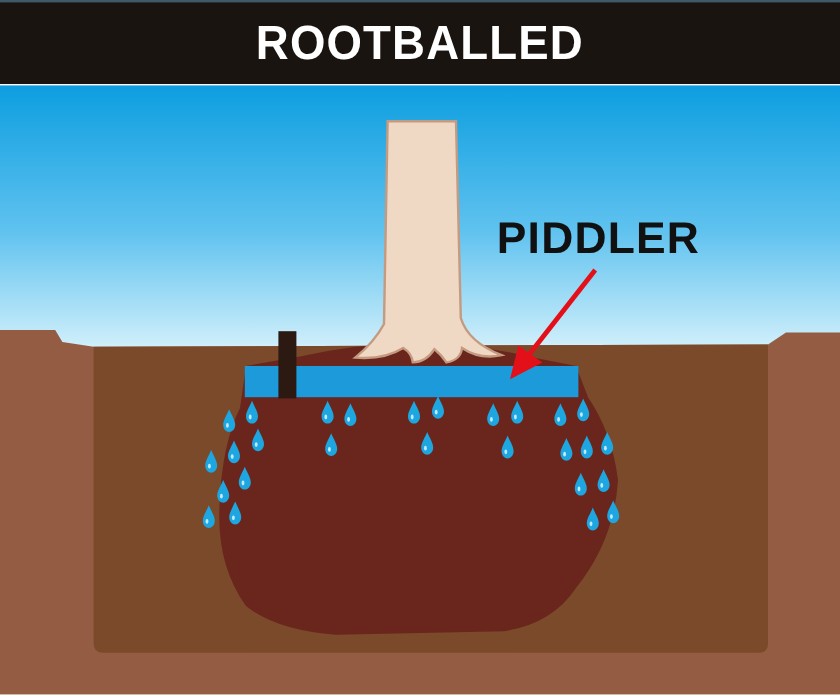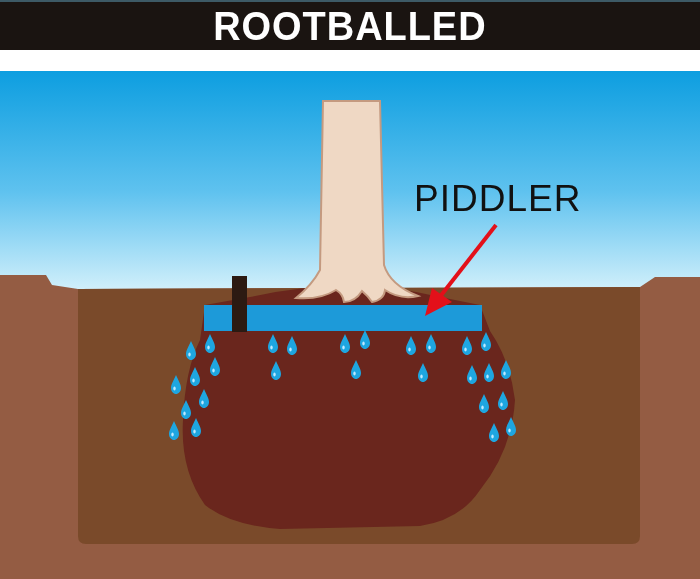--- a/index.html
+++ b/index.html
@@ -1,20 +1,20 @@
 <!DOCTYPE html>
 <html><head>
 <meta charset="utf-8">
 <style>
   html,body{margin:0;padding:0;background:#fff;}
   #stage{position:relative;width:700px;height:579px;overflow:hidden;font-family:"Liberation Sans",sans-serif;}
-  #banner{position:absolute;left:0;top:0;width:700px;height:50px;background:#1a1411;border-top:2px solid #3d5a66;box-sizing:border-box;display:flex;align-items:center;justify-content:center;}
+  #banner{position:absolute;left:0;top:0;width:700px;height:70px;background:#1a1411;border-top:2px solid #3d5a66;box-sizing:border-box;display:flex;align-items:center;justify-content:center;}
   #banner-title{color:#fff;font-weight:bold;font-size:40px;letter-spacing:1px;font-family:"Liberation Sans",sans-serif;transform:scaleX(0.95);}
   #scene{position:absolute;left:0;top:71px;}
-  #piddler-label{position:absolute;left:414px;top:178px;font-weight:normal;font-size:37px;color:#111;letter-spacing:1px;font-family:"Liberation Sans",sans-serif;}
+  #piddler-label{position:absolute;left:414px;top:178px;font-weight:bold;font-size:37px;color:#111;letter-spacing:1px;font-family:"Liberation Sans",sans-serif;}
 </style>
 </head>
 <body>
 
 <div id="stage">
   <div id="banner">
     <span id="banner-title">ROOTBALLED</span>
   </div>
 
   <svg id="scene" width="700" height="508" viewBox="0 71 700 508">

